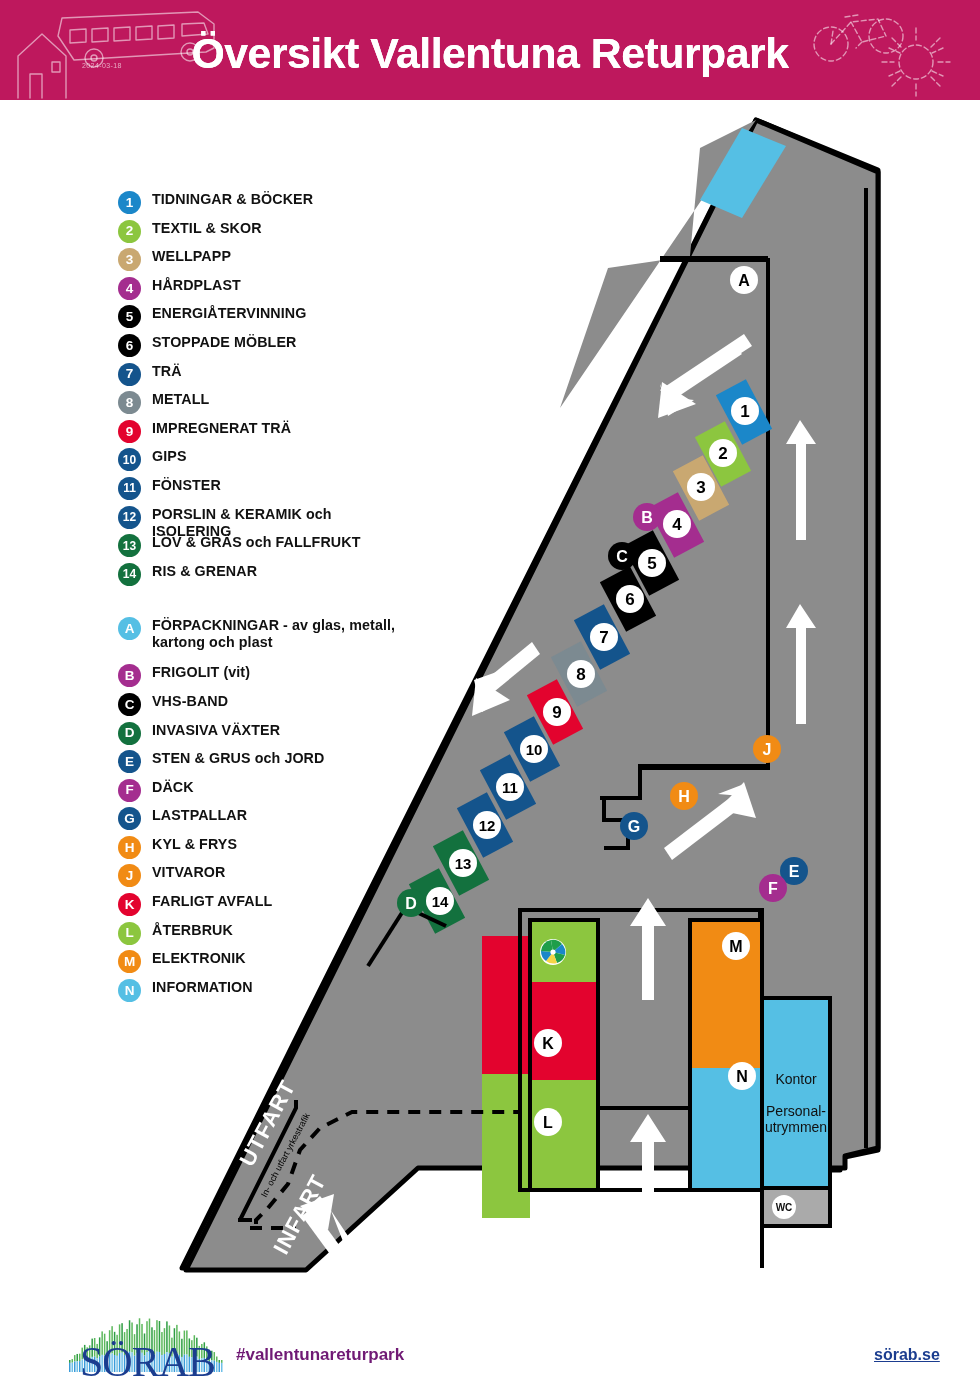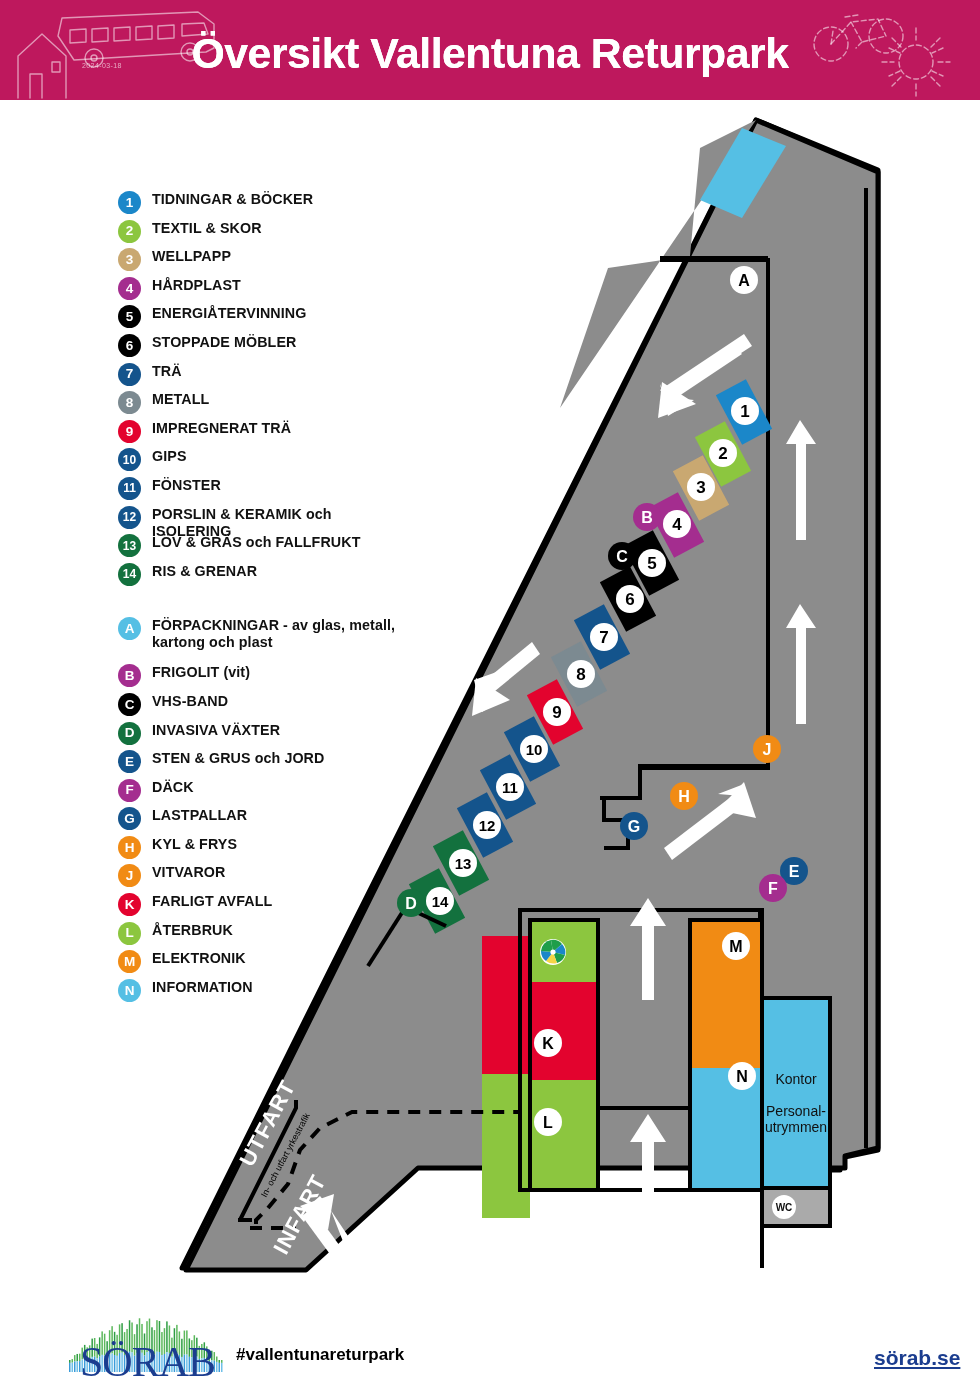--- a/index.html
+++ b/index.html
@@ -66,26 +66,26 @@
   .footer { position:absolute; left:0; top:1300px; width:980px; height:100px; }
   .logo-wrap { position:absolute; left:50px; top:8px; width:190px; height:82px; }
   .logo-text {
     position:absolute; left:68px; top:38px;
     font-size:42px; font-weight:normal; color:#1b3d8f; letter-spacing:-1px;
     font-family:"Liberation Serif", serif;
     margin-left:12px;
   }
   .hashtag {
     position:absolute; left:236px; top:1345px;
-    font-size:17px; font-weight:bold; color:#000000;
+    font-size:17px; font-weight:bold; color:#701a75;
     font-family:"Liberation Sans Narrow","Liberation Sans",sans-serif;
   }
   .site {
     position:absolute; left:874px; top:1346px;
-    font-size:21px; font-weight:bold; color:#1b3d8f;
+    font-size:16px; font-weight:bold; color:#1b3d8f;
     font-family:"Liberation Sans Narrow","Liberation Sans",sans-serif;
     text-align:right;
   }
 </style>
 </head>
 <body>
 
 <div class="page">
 
   <div class="header">

